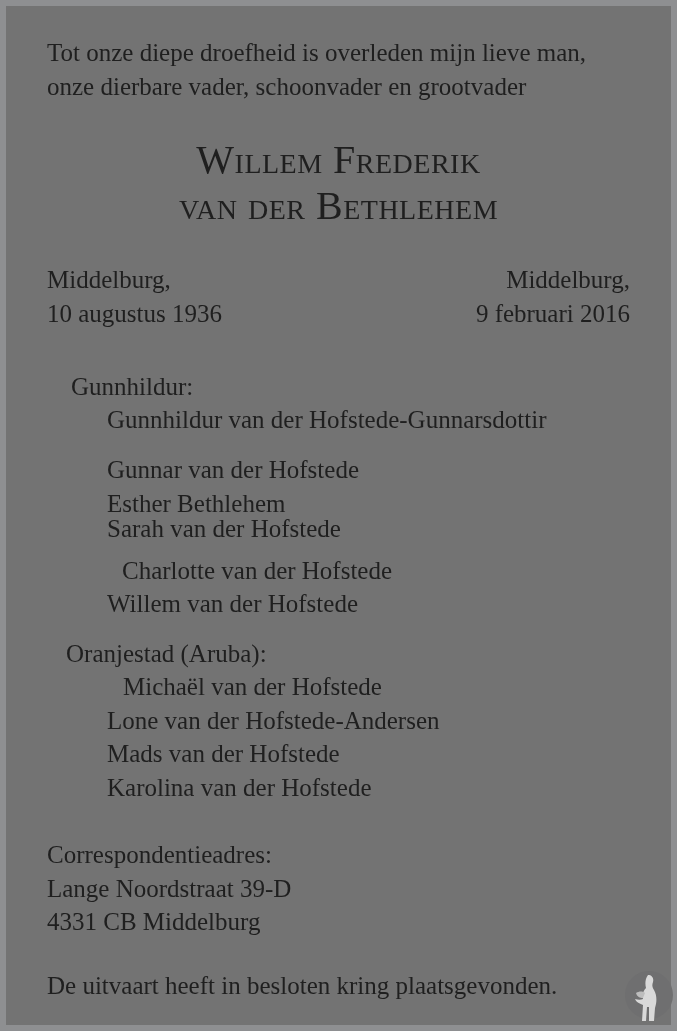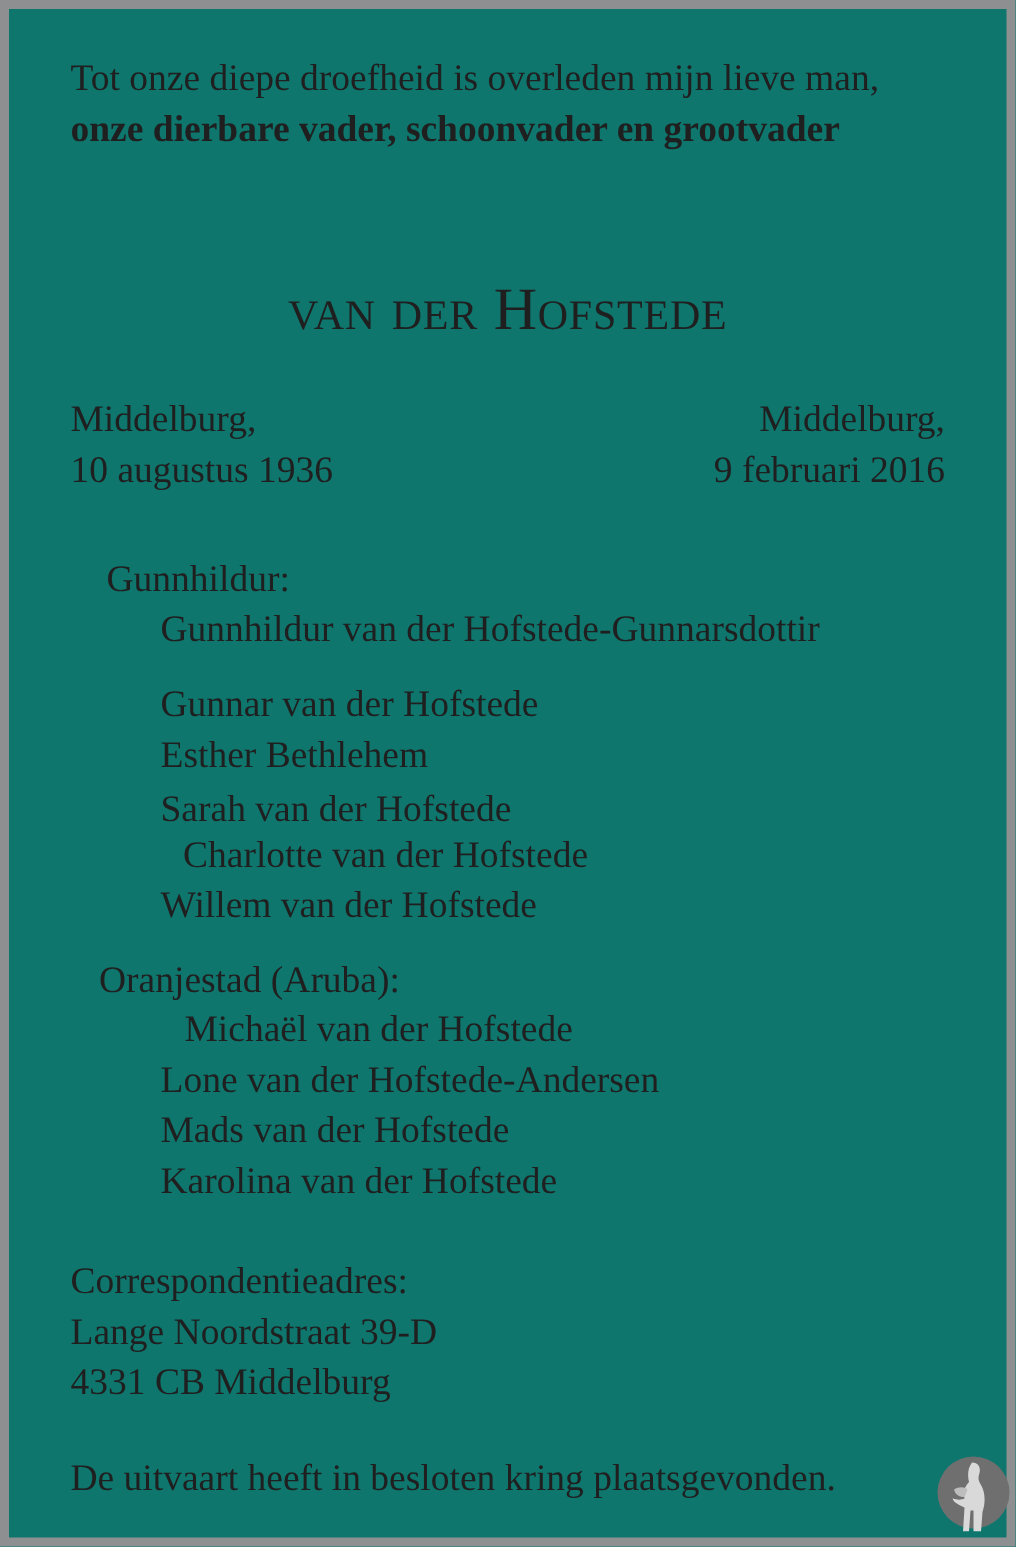--- a/index.html
+++ b/index.html
@@ -8,52 +8,53 @@
     background: #8e8f91;
     position: relative;
     overflow: hidden;
     font-family: "Liberation Serif", "DejaVu Serif", serif;
     color: #1f1f1f;
   }
   .card {
     position: absolute;
     left: 6px; top: 6px;
     width: 665px; height: 1019px;
-    background: #0f766e;
+    background: #737373;
   }
   .abs { position: absolute; white-space: nowrap; font-size: 25px; line-height: 33px; }
   .title {
     position: absolute; left: 0; width: 665px; text-align: center;
     font-size: 40px; line-height: 44px; letter-spacing: 0.5px;
   }
   .title .sc { font-variant: small-caps; }
   .right { text-align: right; }
   .logo { position: absolute; left: 617px; top: 963px; width: 52px; height: 52px; }
 </style>
 </head>
 <body>
 
 <div class="card">
 
   <div class="abs" style="left:41px; top:30px;">Tot onze diepe droefheid is overleden mijn lieve man,</div>
-  <div class="abs" style="left:41px; top:64px;font-weight:bold;">onze dierbare vader, schoonvader en grootvader</div>
+  <div class="abs" style="left:41px; top:64px;">onze dierbare vader, schoonvader en grootvader</div>
 
-  <div class="title" style="top:178px;"><span class="sc">van der Hofstede</span></div>
+  <div class="title" style="top:132px;"><span class="sc">Willem Frederik</span></div>
+  <div class="title" style="top:178px;"><span class="sc">van der Bethlehem</span></div>
 
   <div class="abs" style="left:41px; top:257px;">Middelburg,</div>
   <div class="abs" style="left:41px; top:291px;">10 augustus 1936</div>
   <div class="abs right" style="right:41px; top:257px;">Middelburg,</div>
   <div class="abs right" style="right:41px; top:291px;">9 februari 2016</div>
 
   <div class="abs" style="left:65px; top:364px;">Gunnhildur:</div>
   <div class="abs" style="left:101px; top:397px;">Gunnhildur van der Hofstede-Gunnarsdottir</div>
 
   <div class="abs" style="left:101px; top:447px;">Gunnar van der Hofstede</div>
   <div class="abs" style="left:101px; top:481px;">Esther Bethlehem</div>
-  <div class="abs" style="left:101px; top:517px;">Sarah van der Hofstede</div>
+  <div class="abs" style="left:101px; top:506px;">Sarah van der Hofstede</div>
   <div class="abs" style="left:116px; top:548px;">Charlotte van der Hofstede</div>
   <div class="abs" style="left:101px; top:581px;">Willem van der Hofstede</div>
 
   <div class="abs" style="left:60px; top:631px;font-family:Liberation Serif, serif;">Oranjestad (Aruba):</div>
   <div class="abs" style="left:101px; top:664px;margin-left:16px;">Michaël van der Hofstede</div>
   <div class="abs" style="left:101px; top:698px;">Lone van der Hofstede-Andersen</div>
   <div class="abs" style="left:101px; top:731px;">Mads van der Hofstede</div>
   <div class="abs" style="left:101px; top:765px;">Karolina van der Hofstede</div>
 
   <div class="abs" style="left:41px; top:832px;">Correspondentieadres:</div>

